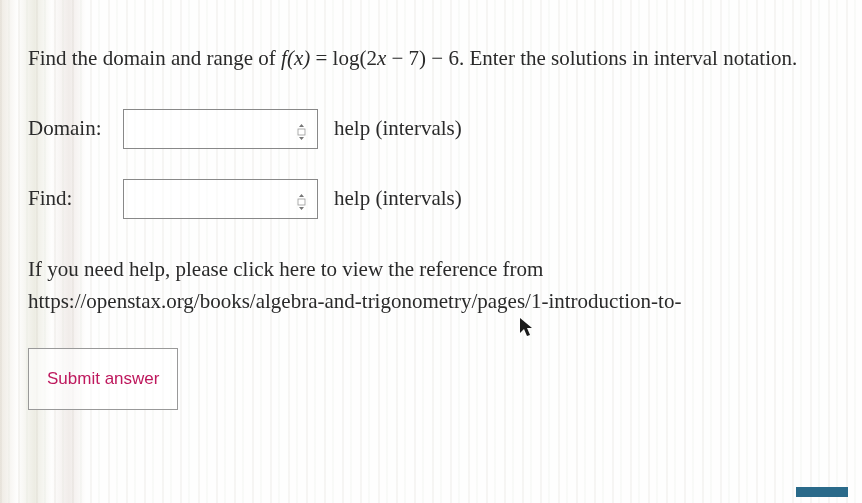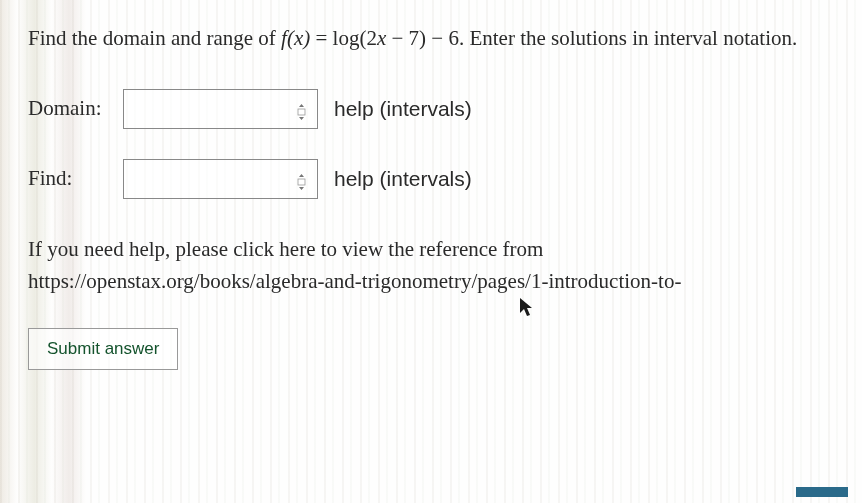--- a/index.html
+++ b/index.html
@@ -26,20 +26,21 @@
       transparent 2px, transparent 8px,
       rgba(160,180,150,0.06) 8px, rgba(160,180,150,0.06) 10px,
       transparent 10px, transparent 18px);
     pointer-events: none;
     z-index: 0;
   }
   .content { position: relative; z-index: 1; }
   .question {
     line-height: 1.55;
     margin-bottom: 34px;
+    margin-top: 20px;
   }
   .math { font-style: italic; font-family: 'Times New Roman', serif; }
   .row {
     display: flex;
     align-items: center;
     margin-bottom: 30px;
     margin-top: 28px;
   }
   .label-col {
     width: 95px;
@@ -60,21 +61,21 @@
     position: absolute;
     right: 6px;
     top: 50%;
     transform: translateY(-50%);
     width: 16px;
     height: 16px;
     pointer-events: none;
   }
   .help-link {
     margin-left: 16px;
-    font-family: Liberation Sans, sans-serif;
+    font-family: Liberation Serif, serif;
     cursor: pointer;
   }
   .cursor-arrow {
     position: absolute;
     left: 490px;
     top: 274px;
     z-index: 3;
   }
   .help-block {
     margin-top: 34px;
@@ -82,25 +83,25 @@
     font-family: Georgia, serif;
   }
   .button-row {
     margin-top: 30px;
     display: flex;
     gap: 18px;
   }
   .btn {
     font-family: -apple-system, Arial, sans-serif;
     font-size: 17px;
-    padding: 10px 18px;
+    padding: 20px 18px;
     background: rgba(255,255,255,0.6);
     border: 1px solid #999;
     cursor: pointer;
-    color: #14532d;
+    color: #be185d;
   }
   .btn-next {
     border: none;
     background: transparent;
   }
   .foot-bar {
     position: absolute;
     right: 14px;
     bottom: 6px;
     width: 52px;

